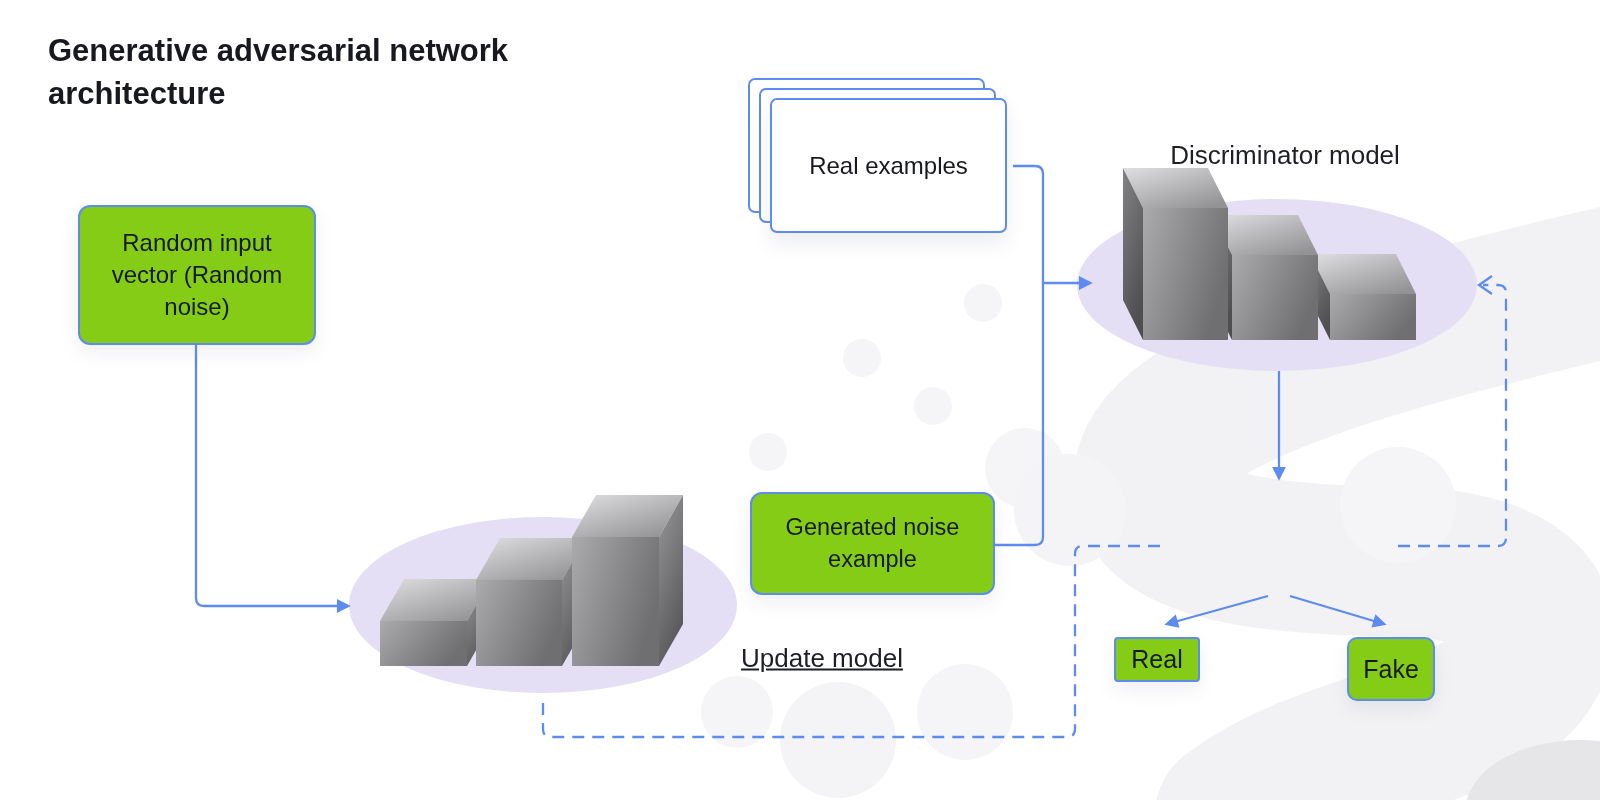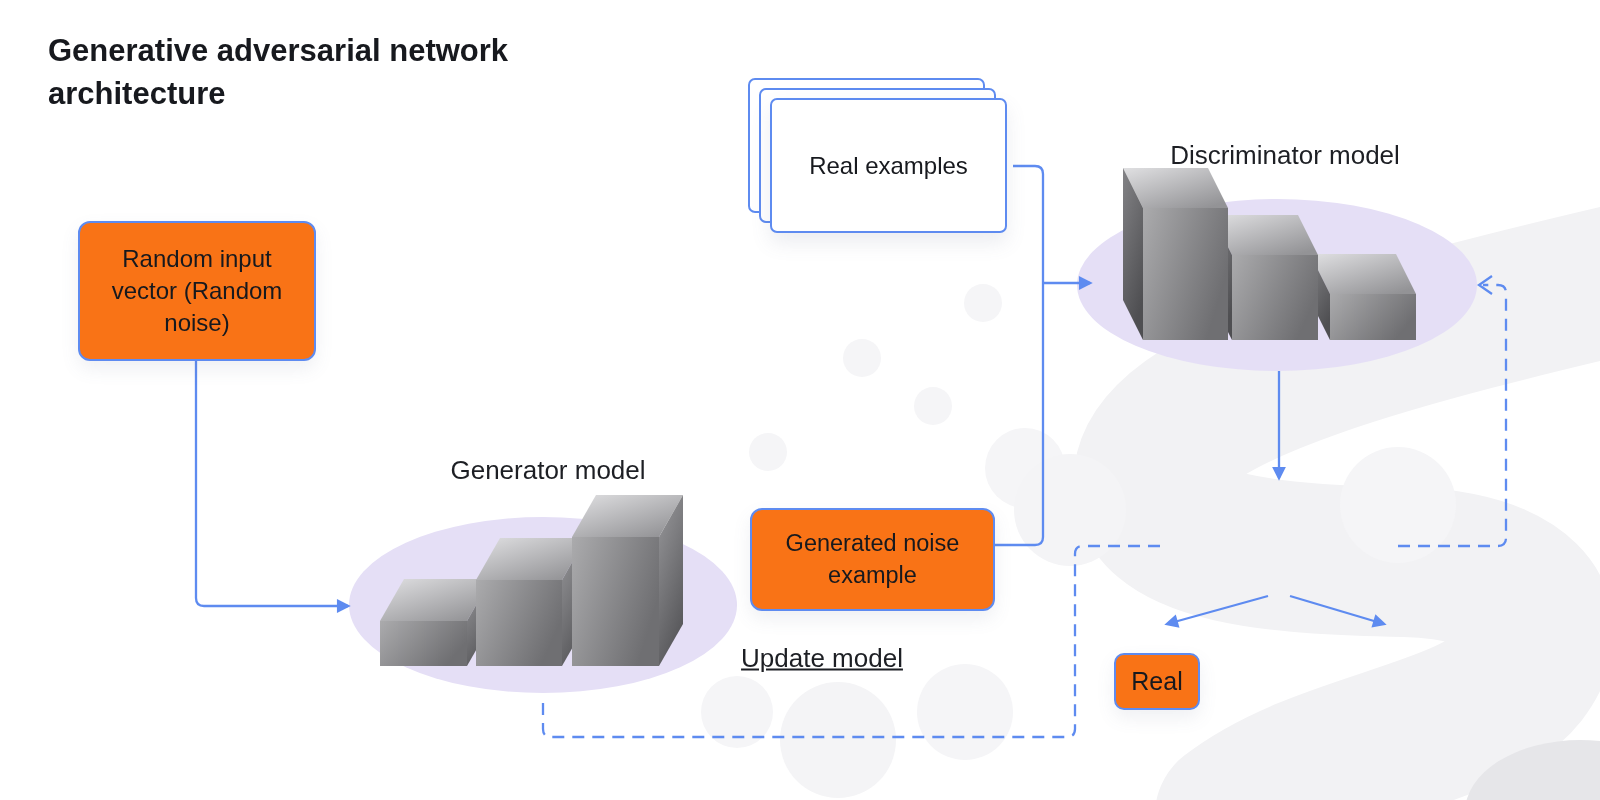--- a/index.html
+++ b/index.html
@@ -6,29 +6,28 @@
     --accent:#5e8bf0;
     --lavender:#e5dff6;
     --text:#17191e;
   }
   *{margin:0;padding:0;box-sizing:border-box;}
   body{background:#ffffff;font-family:"Liberation Sans",sans-serif;}
   .canvas{position:relative;width:1600px;height:800px;background:#ffffff;overflow:hidden;}
   .layer{position:absolute;left:0;top:0;width:1600px;height:800px;}
   .node{
     position:absolute;display:flex;align-items:center;justify-content:center;
-    background:#f97316;border:2px solid var(--accent);border-radius:12px;
+    background:#84cc16;border:2px solid var(--accent);border-radius:12px;
     color:var(--text);text-align:center;font-weight:500;
     box-shadow:0 8px 18px rgba(100,110,140,.10);
-    margin-top:16px;
   }
   .node-random{left:78px;top:205px;width:238px;height:140px;font-size:24px;line-height:1.34;padding:0 16px;}
   .node-genfake{left:750px;top:492px;width:245px;height:103px;font-size:23.5px;line-height:1.32;padding:0 24px;}
   .node-binary{left:1160px;top:492px;width:238px;height:102px;font-size:23.5px;line-height:1.32;padding:0 30px;}
-  .node-real{left:1114px;top:637px;width:86px;height:57px;font-size:25px;border-radius:10px;text-align:right;}
+  .node-real{left:1114px;top:637px;width:86px;height:45px;font-size:25px;border-radius:4px;text-align:right;}
   .node-fake{left:1347px;top:637px;width:88px;height:64px;font-size:25px;border-radius:10px;}
   .card{
     position:absolute;width:237px;height:135px;background:#ffffff;
     border:2px solid var(--accent);border-radius:7px;
   }
   .card-front{display:flex;align-items:center;justify-content:center;
     font-size:24px;font-weight:500;color:var(--text);
     box-shadow:0 10px 20px rgba(100,110,140,.12);}
   .diagram-label{
     position:absolute;transform:translate(-50%,-50%);white-space:nowrap;
@@ -137,19 +136,19 @@
     <div class="card" style="left:748px;top:78px;"></div>
     <div class="card" style="left:759px;top:88px;"></div>
     <div class="card card-front" style="left:770px;top:98px;">Real examples</div>
   </div>
 
   <div class="node node-genfake">Generated noise example</div>
 
 
   <div class="node node-real">Real</div>
 
+  <div class="node node-fake">Fake</div>
 
-  <div class="diagram-label" style="left:548px;top:470px;">Generator model</div>
 
   <div class="diagram-label" style="left:1285px;top:134px;margin-top:21px;">Discriminator model</div>
 
   <div class="diagram-label" style="left:822px;top:658px;text-decoration:underline;">Update model</div>
 </div>
 
 </body></html>

